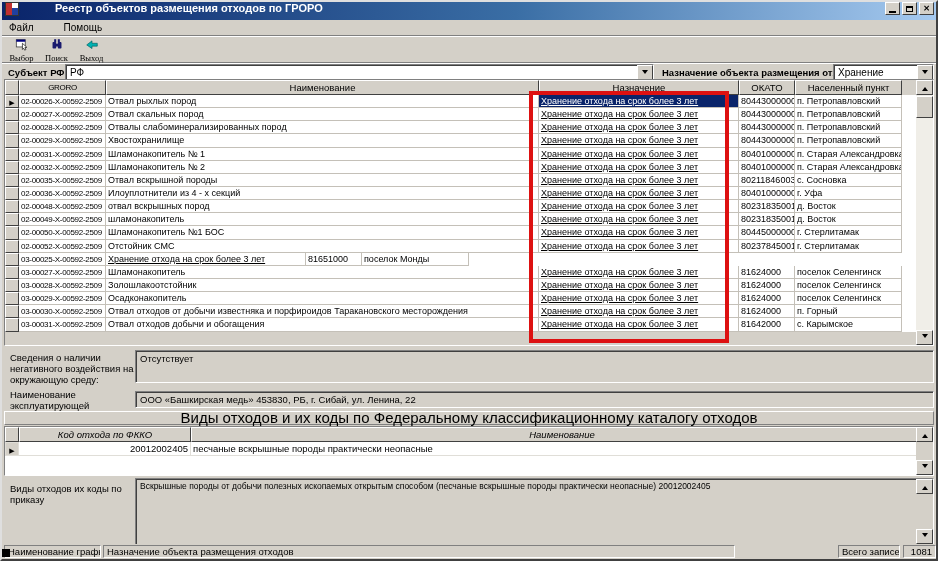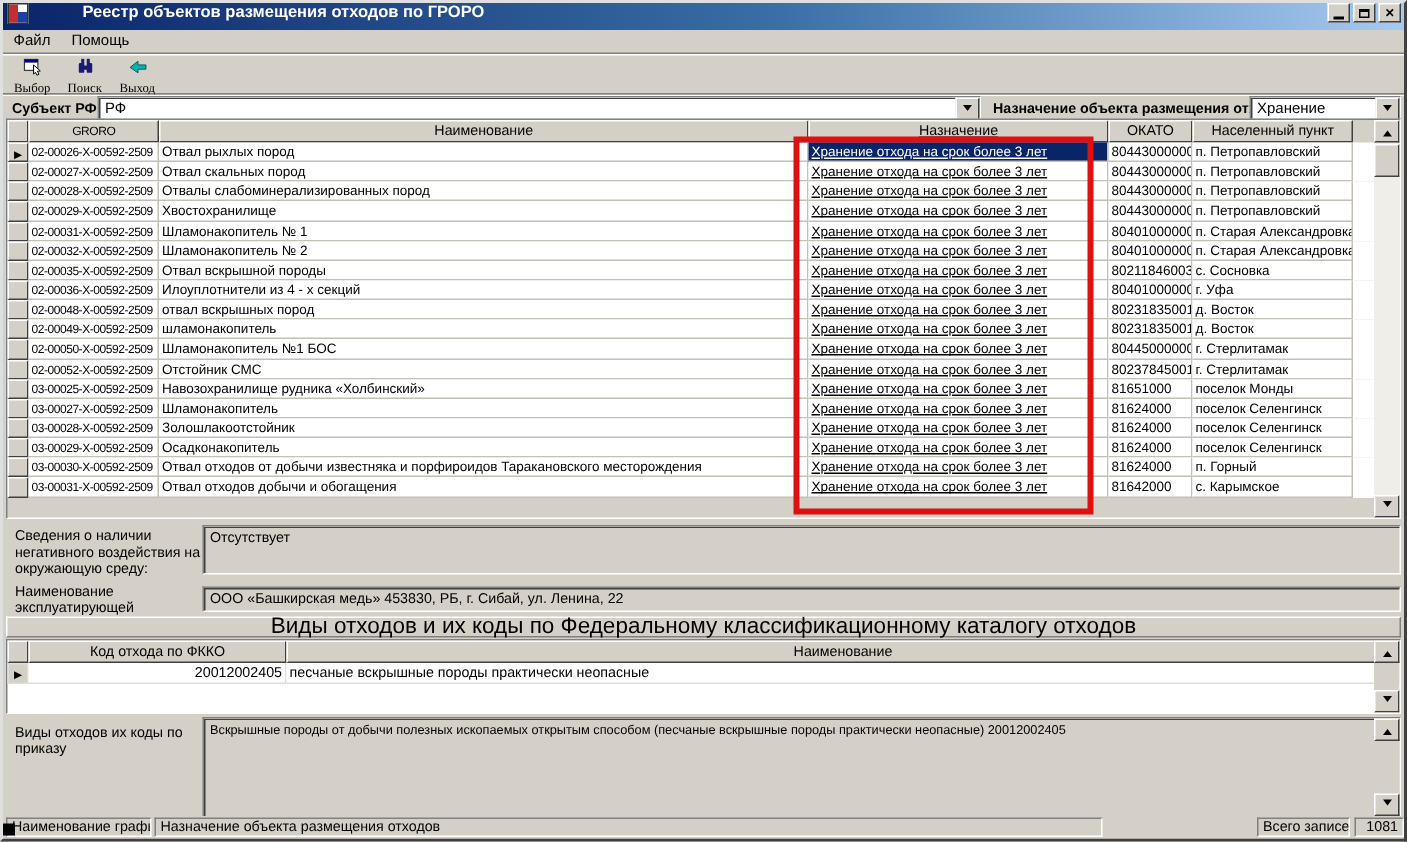--- a/index.html
+++ b/index.html
@@ -20,21 +20,21 @@
   .title-text { color:#fff; font-weight:bold; font-size:11px; flex:1;
     white-space:nowrap; overflow:hidden; }
   .wbtns { display:flex; gap:2px; }
   .wbtn { width:15px; height:13px; display:flex; align-items:center; justify-content:center;
     font-size:8px; font-weight:bold; color:#000; cursor:default; }
   .glyph-min { display:block; width:7px; height:2px; background:#000; margin-top:7px; }
   .glyph-restore { display:block; width:7px; height:6px; border:1px solid #000; border-top:2px solid #000; }
 
   
   .menubar { position:absolute; left:0; top:18px; right:0; height:16px;
-    border-bottom:1px solid #808080; box-shadow:0 1px 0 #fff; display:flex; align-items:center; }
+    border-bottom:1px solid #808080; box-shadow:0 1px 0 #fff; display:flex; align-items:center;gap:16px; }
   .menu-item { padding:1px 7px; font-size:10px; }
   .toolbar { position:absolute; left:0; top:35px; right:0; height:26px;
     border-bottom:1px solid #808080; box-shadow:0 1px 0 #fff; display:flex; align-items:flex-start; padding:1px 2px; }
   .tbtn { width:35px; height:25px; display:flex; flex-direction:column; align-items:center;
     justify-content:flex-start; font-size:8.5px; gap:0;font-family:Liberation Serif, serif; }
   .tbtn svg { width:14px; height:13px; }
 
   
   .filterbar { position:absolute; left:0; top:62px; right:0; height:20px; }
   .flabel { position:absolute; top:3px; font-size:9.5px; white-space:nowrap;font-weight:bold; }
@@ -85,21 +85,21 @@
     box-shadow:inset 1px 1px 0 #404040; font-size:9.5px; padding:2px 4px; overflow:hidden; }
   .section-bar { position:absolute; left:2px; top:409px; width:930px; height:14px;
     border:1px solid; border-color:#fff #808080 #808080 #fff;
     text-align:center; font-size:15px; line-height:12px; background:#d4d0c8; }
   .fgrid { position:absolute; left:2px; top:424px; width:930px; height:50px;
     border:1px solid; border-color:#808080 #fff #fff #808080; background:#fff; overflow:hidden; }
   .f0s { width:14px; flex:none; }
   .f0 { width:172px; flex:none; text-align:right; }
   .f1 { flex:1; }
   .fgrow { display:flex; height:14px; background:#fff; }
-  .fgrid .hcell { font-size:9.5px; }
+  .fgrid .hcell { font-size:9.5px;font-style:italic; }
   .fgrid .gcell { font-size:9.5px; line-height:13px; border-color:#e0ded8; }
 
   .order-area { position:absolute; left:133px; top:476px; width:799px; height:67px;
     background:#d4d0c8; border:1px solid; border-color:#808080 #fff #fff #808080;
     box-shadow:inset 1px 1px 0 #404040; }
   .order-text { position:absolute; left:2px; right:18px; top:1px; font-size:8.5px; line-height:11px; padding:1px 2px; }
 
   
   .statusbar { position:absolute; left:0; right:0; bottom:0; height:15px; background:#d4d0c8; }
   .spanel { position:absolute; top:1px; height:13px; border:1px solid; border-color:#808080 #fff #fff #808080;
@@ -282,21 +282,20 @@
           <div class="gcell csel c0s"></div>
           <div class="gcell c0">02-00052-X-00592-2509</div>
           <div class="gcell c1">Отстойник СМС</div>
           <div class="gcell c2">Хранение отхода на срок  более 3 лет</div>
           <div class="gcell c3">80237845001</div>
           <div class="gcell c4">г. Стерлитамак</div>
         </div>
         <div class="grow">
           <div class="gcell csel c0s"></div>
           <div class="gcell c0">03-00025-X-00592-2509</div>
-          <div class="gcell c1">Навозохранилище рудника «Холбинский»</div>
           <div class="gcell c2">Хранение отхода на срок  более 3 лет</div>
           <div class="gcell c3">81651000</div>
           <div class="gcell c4">поселок Монды</div>
         </div>
         <div class="grow">
           <div class="gcell csel c0s"></div>
           <div class="gcell c0">03-00027-X-00592-2509</div>
           <div class="gcell c1">Шламонакопитель</div>
           <div class="gcell c2">Хранение отхода на срок  более 3 лет</div>
           <div class="gcell c3">81624000</div>

